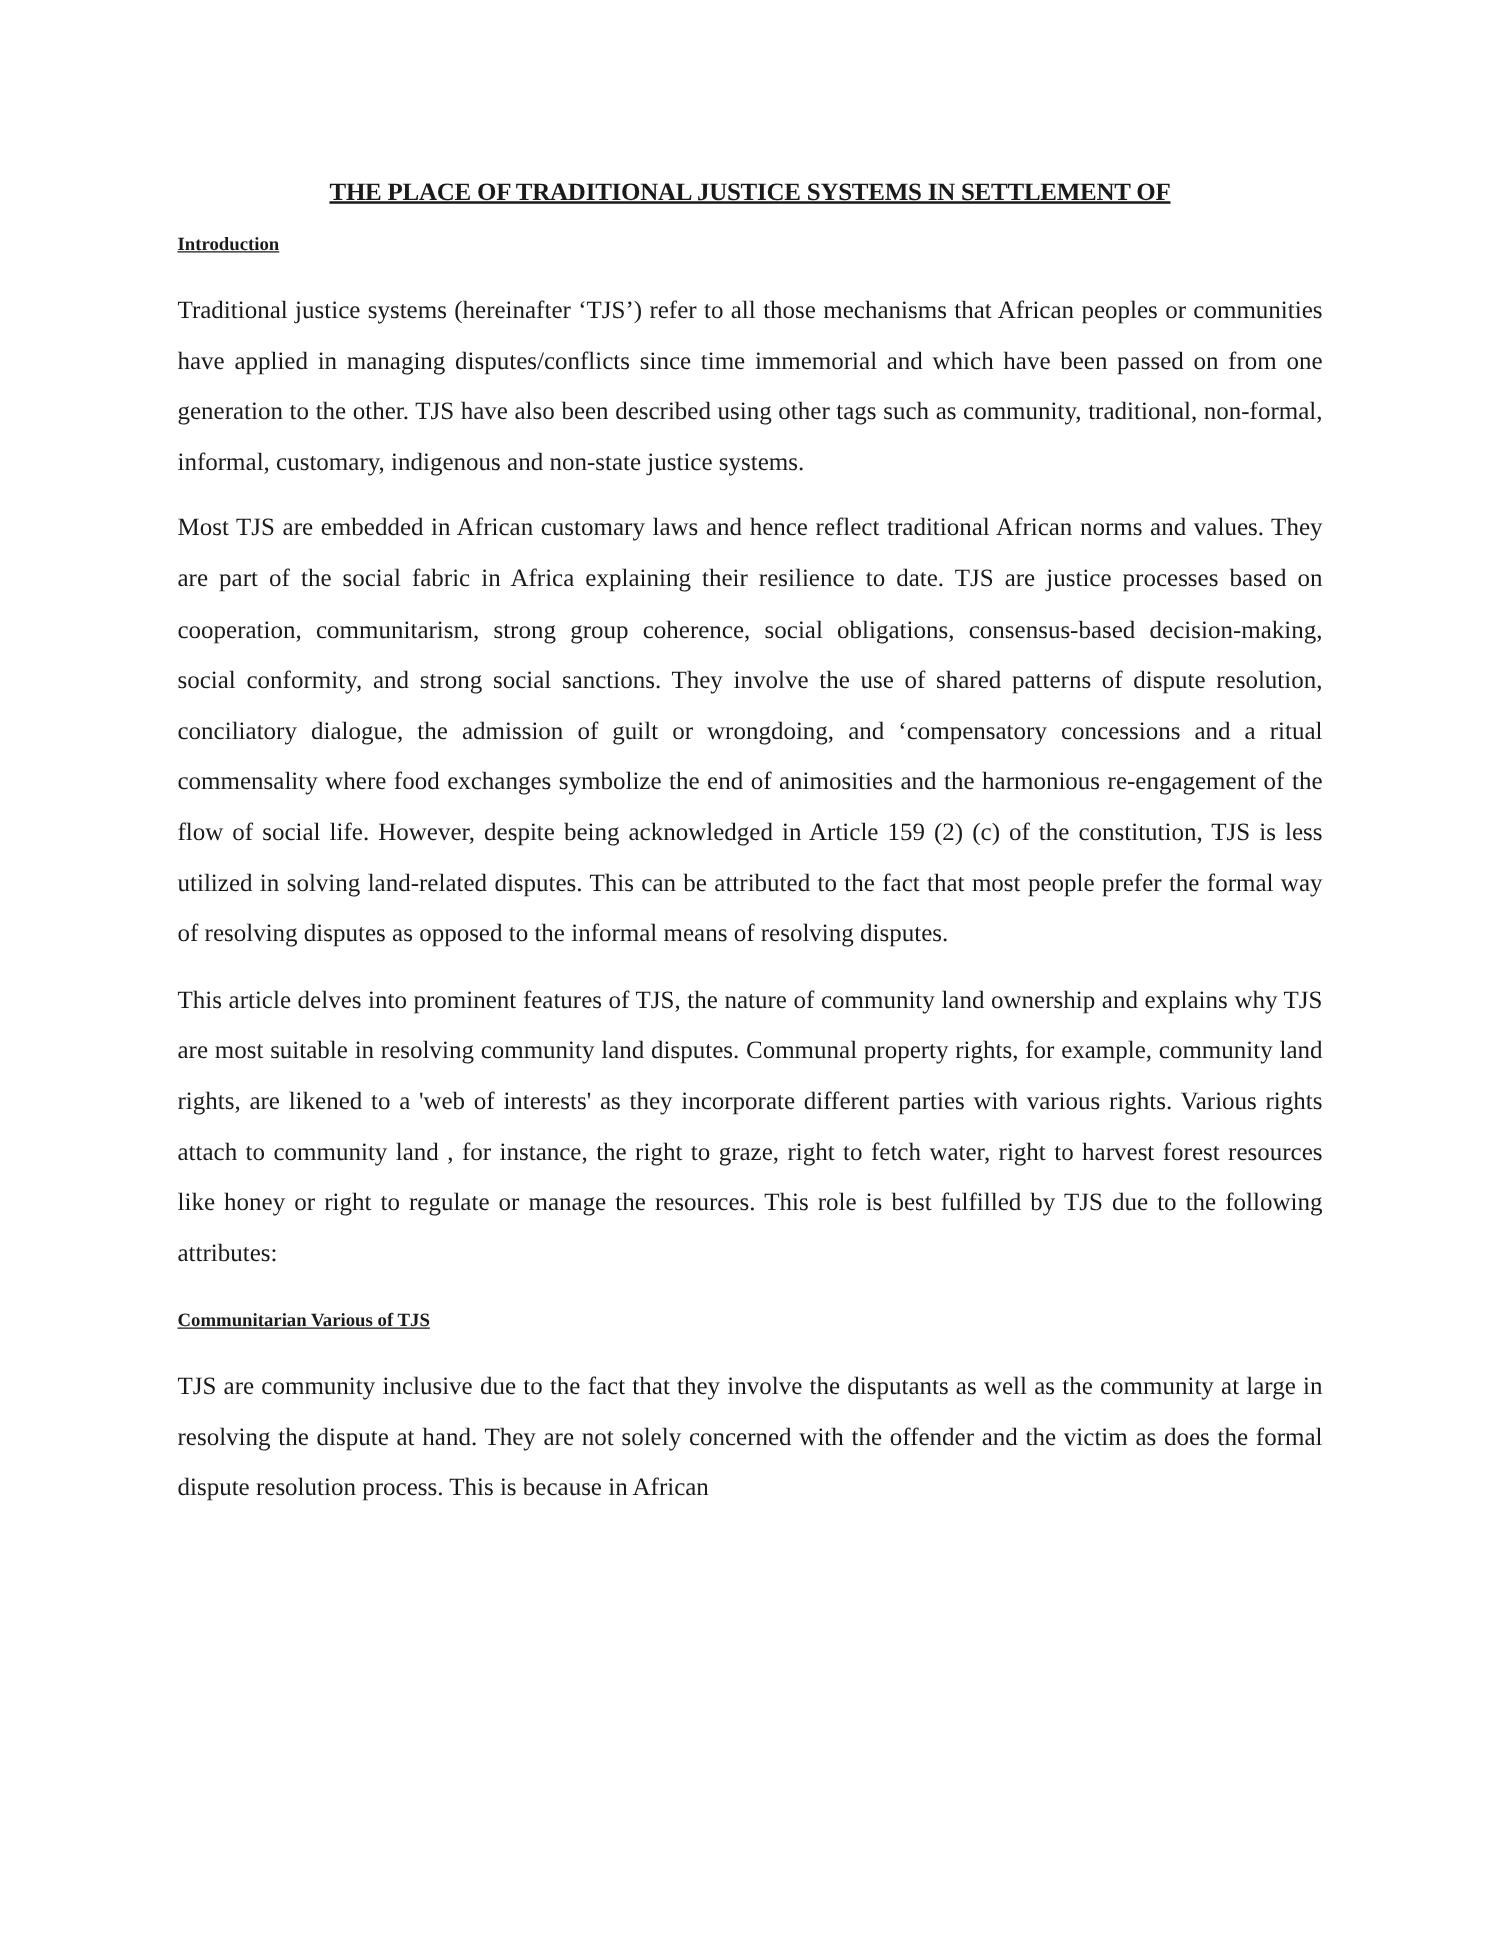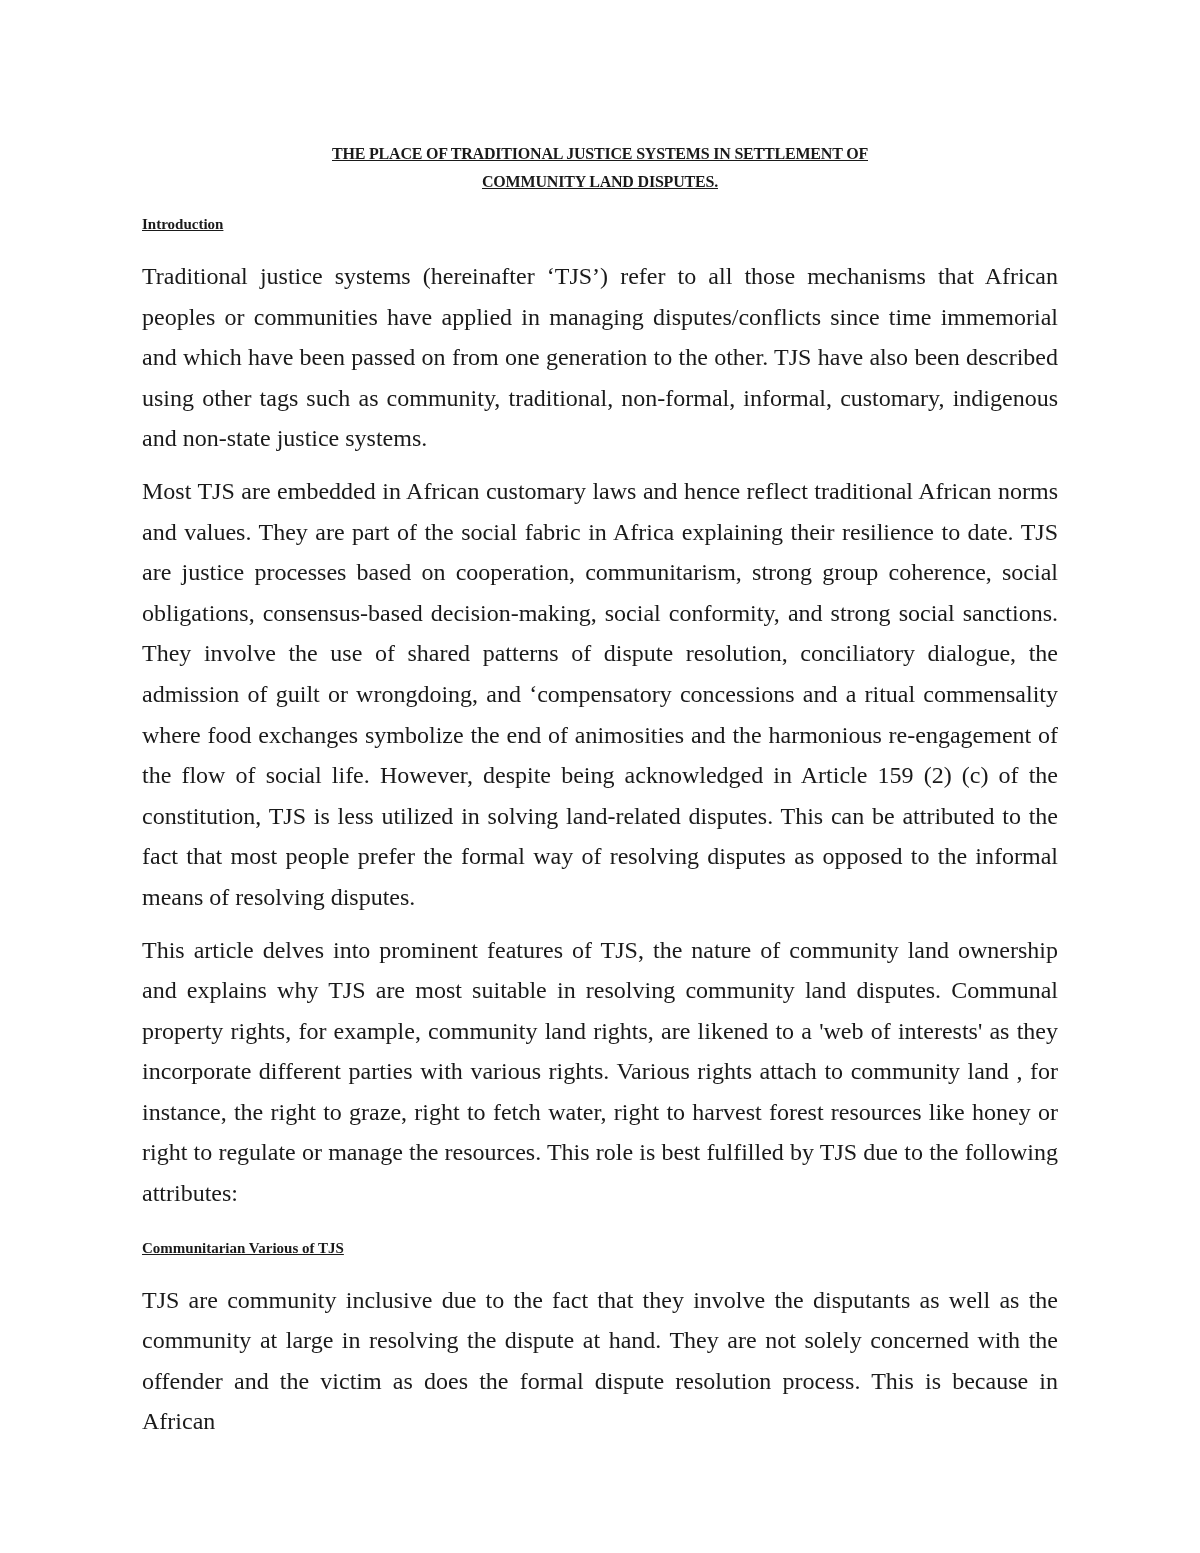--- a/index.html
+++ b/index.html
@@ -18,49 +18,48 @@
     .page {
       position: absolute;
       left: 142px;
       top: 140px;
       width: 916px;
     }
     .title {
       text-align: center;
       font-weight: bold;
       text-decoration: underline;
-      font-size: 16px;
+      font-size: 20px;
       line-height: 28px;
       margin: 0 0 14px 0;
       letter-spacing: -0.2px;
     }
     .title span { display: block; }
     .heading {
       font-weight: bold;
       text-decoration: underline;
       font-size: 15px;
       line-height: 28px;
       margin: 0 0 18px 0;
     }
     .para {
-      font-size: 24px;
+      font-size: 20px;
       line-height: 40.6px;
       text-align: justify;
       margin: 0 0 12px 0;
     }
     .h-intro { margin-top: 0; }
     .h-comm { margin-top: 20px; margin-bottom: 18px; }
   </style>
 </head>
 <body>
 
 <div class="page">
   <h1 class="title">
     <span>THE PLACE OF TRADITIONAL JUSTICE SYSTEMS IN SETTLEMENT OF</span>
-    <span>COMMUNITY LAND DISPUTES.</span>
   </h1>
 
   <section>
     <h2 class="heading h-intro">Introduction</h2>
     <p class="para">Traditional justice systems (hereinafter ‘TJS’) refer to all those mechanisms that African peoples or communities have applied in managing disputes/conflicts since time immemorial and which have been passed on from one generation to the other. TJS have also been described using other tags such as community, traditional, non-formal, informal, customary, indigenous and non-state justice systems.</p>
     <p class="para">Most TJS are embedded in African customary laws and hence reflect traditional African norms and values. They are part of the social fabric in Africa explaining their resilience to date. TJS are justice processes based on cooperation, communitarism, strong group coherence, social obligations, consensus-based decision-making, social conformity, and strong social sanctions. They involve the use of shared patterns of dispute resolution, conciliatory dialogue, the admission of guilt or wrongdoing, and ‘compensatory concessions and a ritual commensality where food exchanges symbolize the end of animosities and the harmonious re-engagement of the flow of social life. However, despite being acknowledged in Article 159 (2) (c) of the constitution, TJS is less utilized in solving land-related disputes. This can be attributed to the fact that most people prefer the formal way of resolving disputes as opposed to the informal means of resolving disputes.</p>
     <p class="para">This article delves into prominent features of TJS, the nature of community land ownership and explains why TJS are most suitable in resolving community land disputes. Communal property rights, for example, community land rights, are likened to a 'web of interests' as they incorporate different parties with various rights. Various rights attach to community land , for instance, the right to graze, right to fetch water, right to harvest forest resources like honey or right to regulate or manage the resources. This role is best fulfilled by TJS due to the following attributes:</p>
   </section>
 
   <section>

